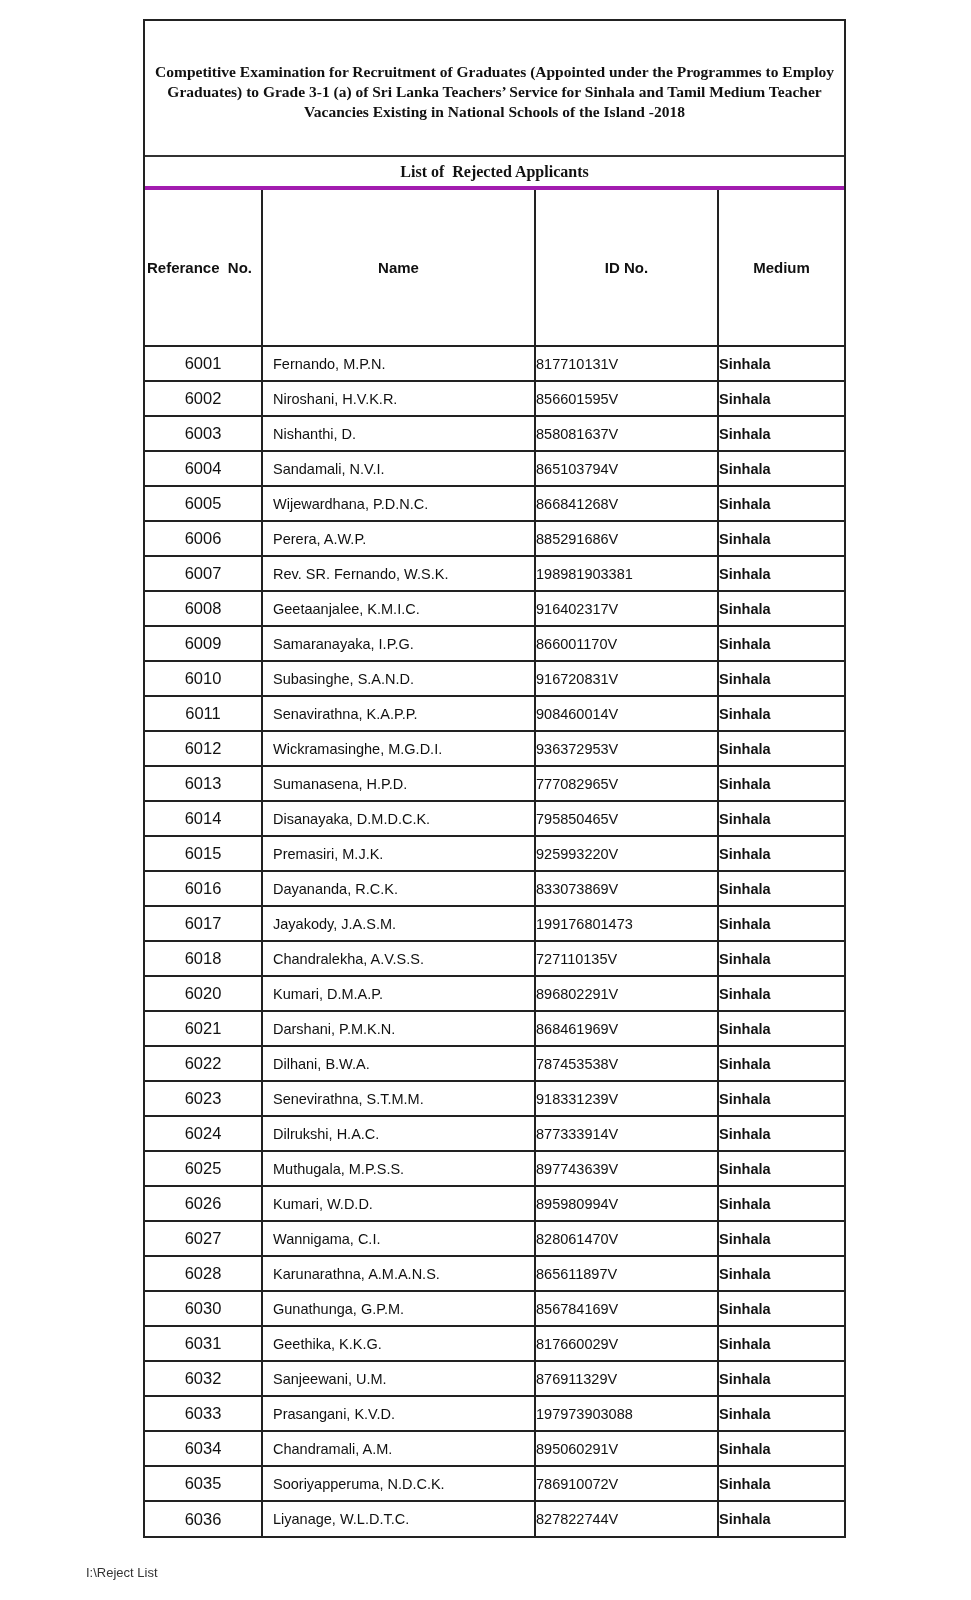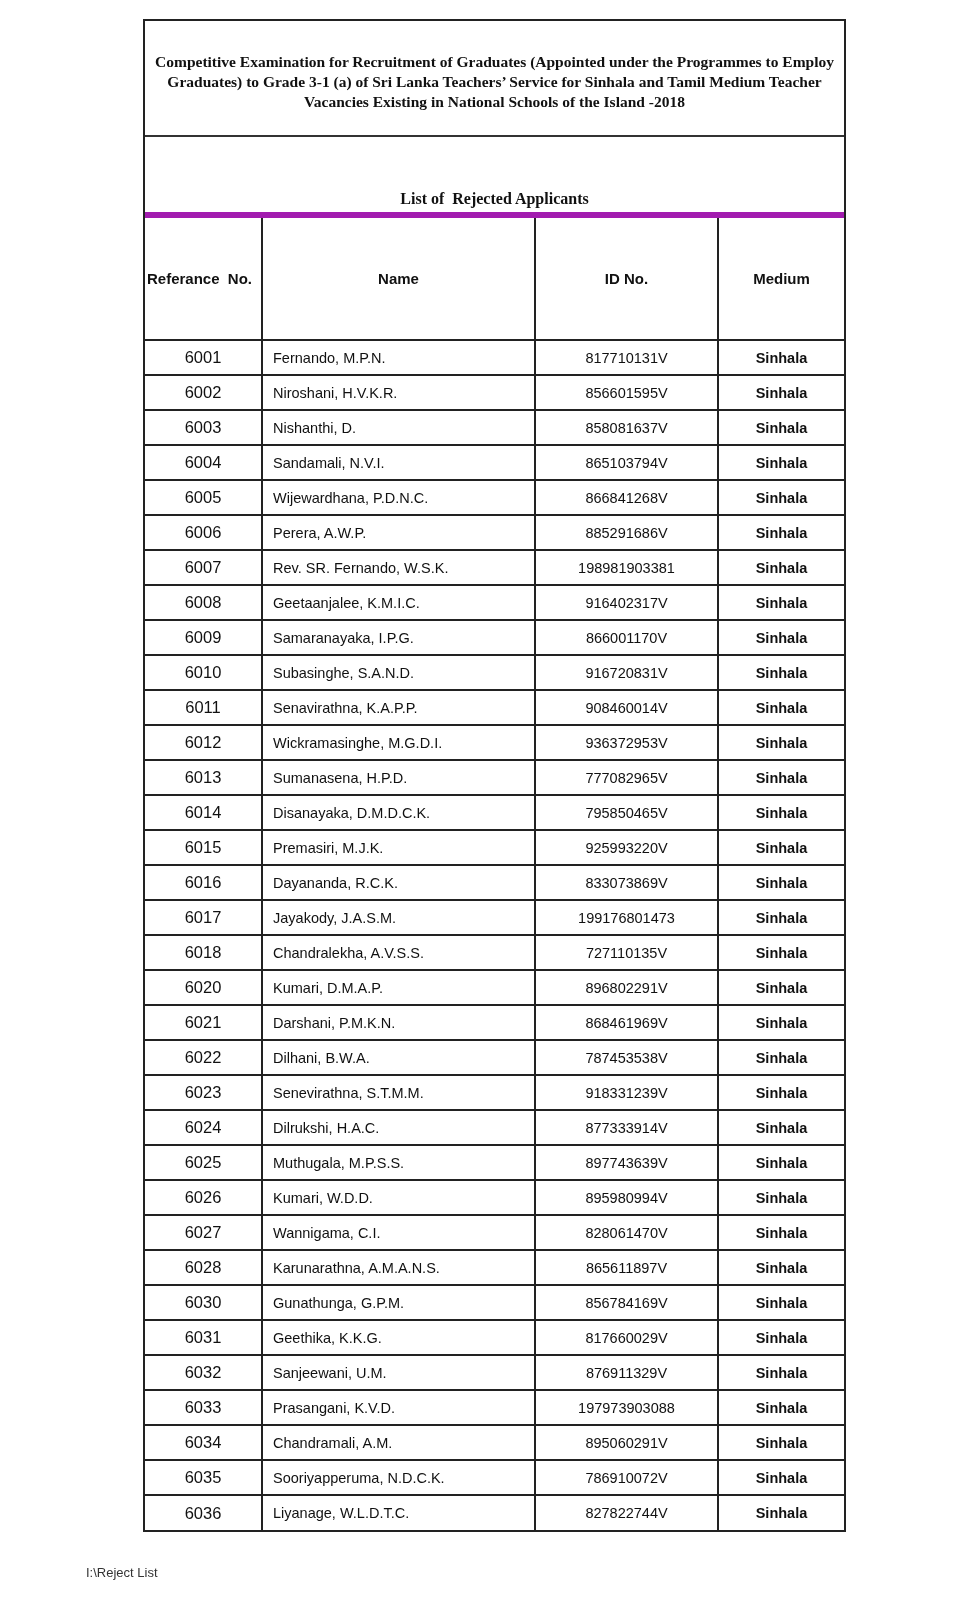--- a/index.html
+++ b/index.html
@@ -16,63 +16,62 @@
     }
     .sheet {
       position: absolute;
       left: 143px;
       top: 19px;
       width: 703px;
       border: 2px solid #222;
       box-sizing: border-box;
     }
     .title-block {
-      height: 116px;
+      height: 136px;
       border-bottom: 2px solid #333;
       display: flex;
       align-items: center;
       justify-content: center;
       text-align: center;
       padding: 0 6px;
       box-sizing: border-box;
     }
     .title-text {
       font-family: "Liberation Serif", "DejaVu Serif", serif;
       font-weight: bold;
       font-size: 15.5px;
       line-height: 20px;
       margin-top: 8px;
     }
     .subtitle-block {
       height: 33px;
-      border-bottom: 6px solid #a21caf;
+      border-bottom: 4px solid #a21caf;
       display: flex;
       align-items: center;
       justify-content: center;
       box-sizing: border-box;
-      margin-top: 48px;
     }
     .subtitle-text {
       font-family: "Liberation Serif", "DejaVu Serif", serif;
       font-weight: bold;
       font-size: 16px;
       white-space: pre;
     }
     table {
       border-collapse: collapse;
       width: 100%;
       table-layout: fixed;
       font-family: "Liberation Sans", "DejaVu Sans", sans-serif;
     }
     col.c-ref { width: 117px; }
     col.c-name { width: 273px; }
     col.c-id { width: 183px; }
     col.c-med { width: auto; }
     th {
-      height: 122px;
+      height: 156px;
       font-weight: bold;
       font-size: 15px;
       border-right: 2px solid #222;
       border-bottom: 2px solid #222;
       text-align: center;
       padding: 16px;
       box-sizing: border-box;
       margin-left: 32px;
     }
     th.h-ref {
@@ -95,25 +94,23 @@
       text-align: center;
       font-size: 16.5px;
       padding-right: 0;
     }
     td.name {
       text-align: left;
       padding-left: 10px;
       font-size: 14.5px;
     }
     td.idno {
-      text-align: center;
       font-size: 14.5px;
     }
     td.medium {
-      text-align: center;
       font-weight: bold;
       font-size: 14.5px;
     }
     .footer {
       position: absolute;
       left: 86px;
       top: 1565px;
       font-family: "Liberation Sans", "DejaVu Sans", sans-serif;
       font-size: 13px;
       color: #333;

